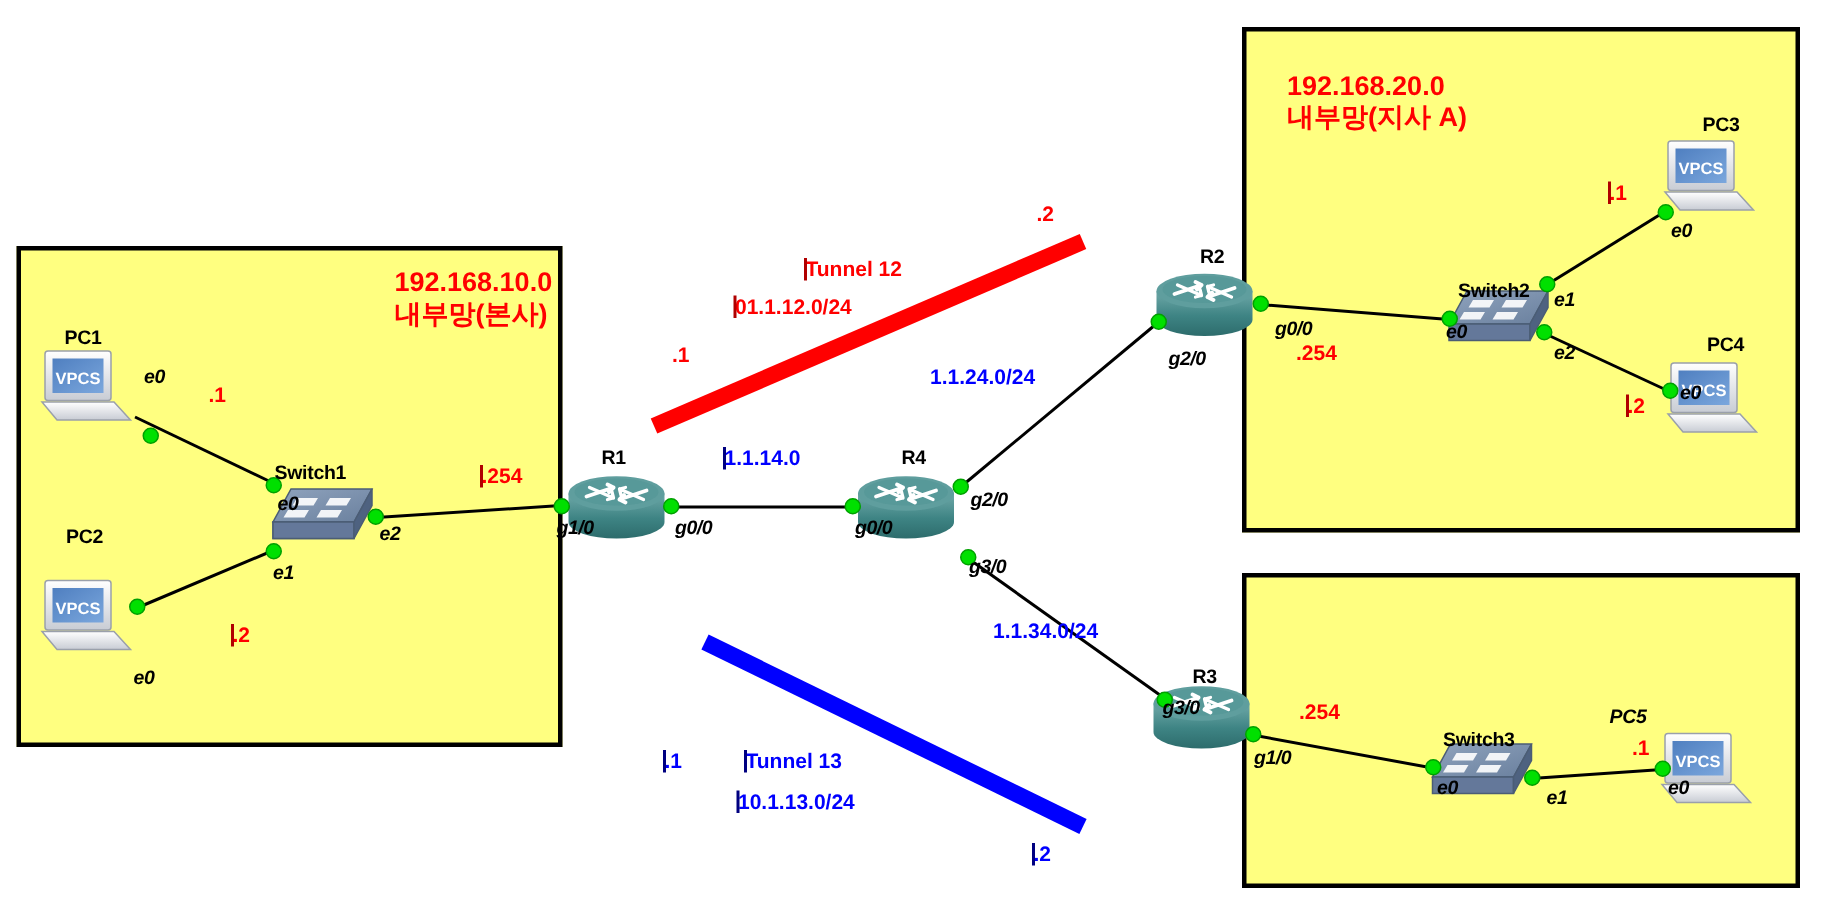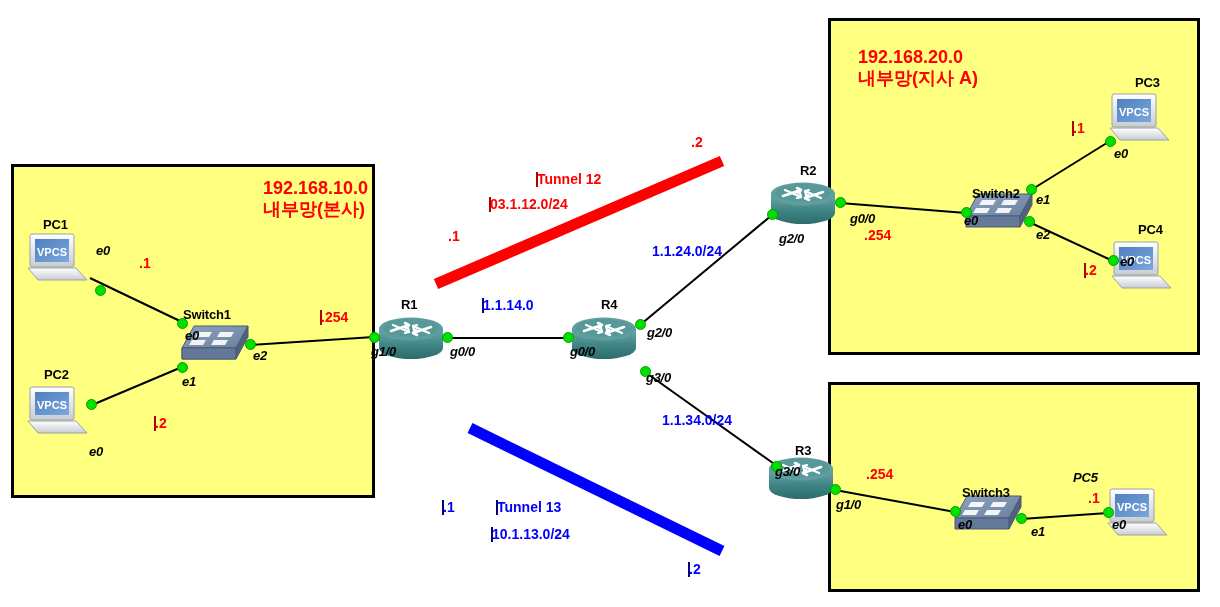--- a/index.html
+++ b/index.html
@@ -313,21 +313,21 @@
   <div class="lbl lbl-zone" style="left:263px; top:178px;">
     <div>192.168.10.0</div>
     <div>내부망(본사)</div>
   </div>
   <div class="lbl lbl-zone" style="left:858px; top:47px;">
     <div>192.168.20.0</div>
     <div>내부망(지사 A)</div>
   </div>
 
   <div class="lbl lbl-dev" style="left:43px;  top:217px;">PC1</div>
-  <div class="lbl lbl-dev" style="left:44px;  top:367px;">PC2</div>
+  <div class="lbl lbl-dev" style="left:44px;  top:350px;">PC2</div>
   <div class="lbl lbl-dev" style="left:1135px; top:75px;">PC3</div>
   <div class="lbl lbl-dev" style="left:1138px; top:222px;">PC4</div>
   <div class="lbl lbl-dev" style="left:1073px; top:470px;font-style:italic;">PC5</div>
   <div class="lbl lbl-dev" style="left:183px; top:307px;">Switch1</div>
   <div class="lbl lbl-dev" style="left:972px; top:186px;">Switch2</div>
   <div class="lbl lbl-dev" style="left:962px; top:485px;">Switch3</div>
   <div class="lbl lbl-dev" style="left:401px; top:297px;">R1</div>
   <div class="lbl lbl-dev" style="left:800px; top:163px;">R2</div>
   <div class="lbl lbl-dev" style="left:795px; top:443px;">R3</div>
   <div class="lbl lbl-dev" style="left:601px; top:297px;">R4</div>
@@ -358,25 +358,25 @@
   <div class="lbl lbl-red" style="left:139px; top:255px;">.1</div>
   <div class="lbl lbl-red tick-red" style="left:155px; top:415px;">.2</div>
   <div class="lbl lbl-red tick-red" style="left:321px; top:309px;">.254</div>
   <div class="lbl lbl-red tick-red" style="left:1073px; top:120px;">.1</div>
   <div class="lbl lbl-red tick-red" style="left:1085px; top:262px;">.2</div>
   <div class="lbl lbl-red" style="left:864px; top:227px;">.254</div>
   <div class="lbl lbl-red" style="left:1088px; top:490px;">.1</div>
   <div class="lbl lbl-red" style="left:866px; top:466px;">.254</div>
 
   <div class="lbl lbl-blue tick-blue" style="left:483px; top:297px;">1.1.14.0</div>
-  <div class="lbl lbl-blue" style="left:652px; top:243px;">1.1.24.0/24</div>
+  <div class="lbl lbl-blue" style="left:620px; top:243px;">1.1.24.0/24</div>
   <div class="lbl lbl-blue" style="left:662px; top:412px;">1.1.34.0/24</div>
 
   <div class="lbl lbl-red tick-red" style="left:499px; top:171px;margin-left:38px;">Tunnel 12</div>
-  <div class="lbl lbl-red tick-red" style="left:490px; top:196px;">03.1.12.0/24</div>
+  <div class="lbl lbl-red tick-red" style="left:490px; top:196px;">01.1.12.0/24</div>
   <div class="lbl lbl-red" style="left:448px; top:228px;">.1</div>
   <div class="lbl lbl-red" style="left:691px; top:134px;">.2</div>
 
   <div class="lbl lbl-blue tick-blue" style="left:497px; top:499px;">Tunnel 13</div>
   <div class="lbl lbl-blue tick-blue" style="left:492px; top:526px;">10.1.13.0/24</div>
   <div class="lbl lbl-blue tick-blue" style="left:443px; top:499px;">.1</div>
   <div class="lbl lbl-blue tick-blue" style="left:689px; top:561px;">.2</div>
 
 </div>
 

